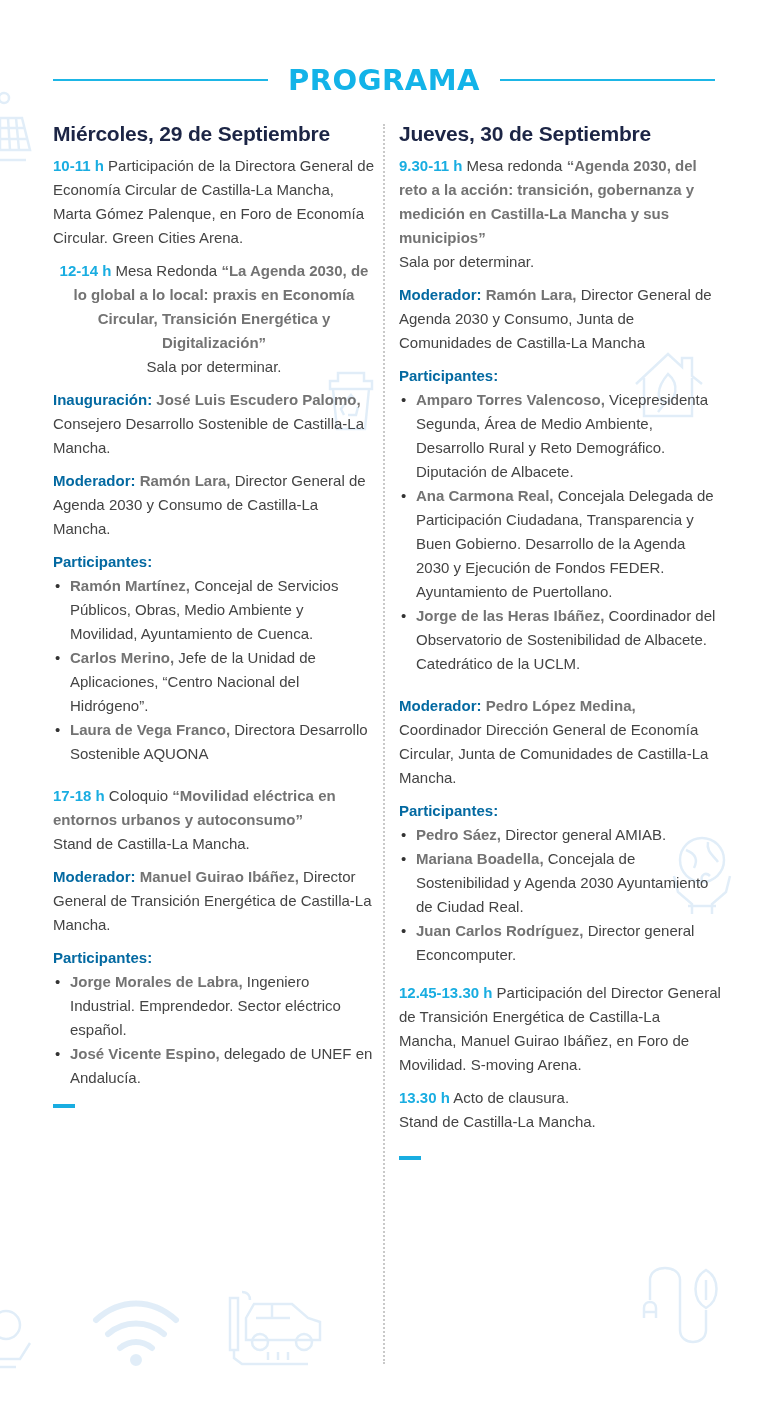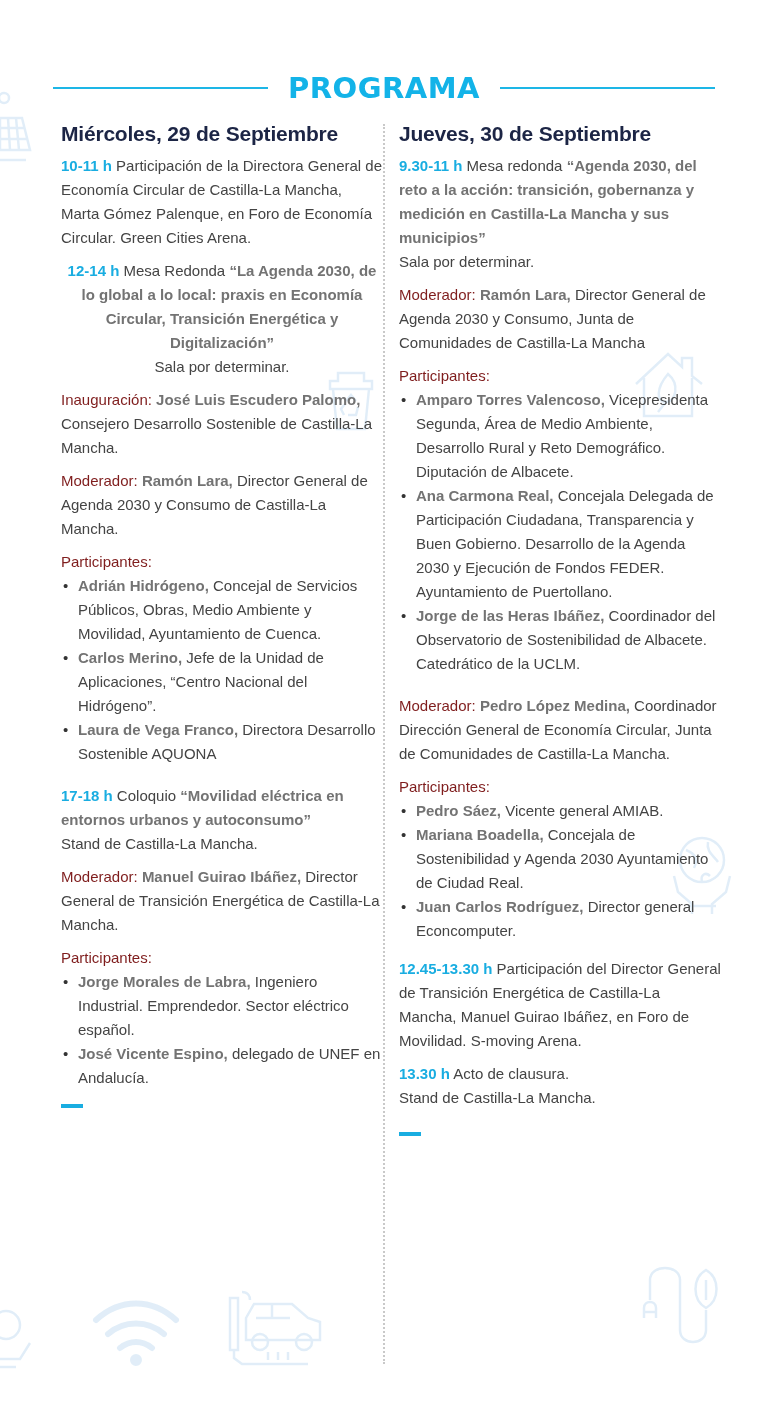--- a/index.html
+++ b/index.html
@@ -18,21 +18,21 @@
     .bg-icon {
       position: absolute;
       color: #dcebf7;
       opacity: 0.85;
       pointer-events: none;
     }
     .bg-icon svg { width: 100%; height: 100%; display: block; }
 
     .title-row {
       position: absolute;
-      top: 66px;
+      top: 58px;
       left: 53px;
       width: 662px;
       height: 44px;
       display: flex;
       align-items: center;
     }
     .title-line {
       height: 2px;
       background: #1db6e6;
       flex: 1;
@@ -43,21 +43,21 @@
       font-weight: bold;
       font-size: 29px;
       letter-spacing: 0.5px;
       color: #13b3e8;
     }
 
     .col {
       position: absolute;
       top: 120px;
     }
-    .col-left { left: 61px; width: 322px; }
+    .col-left { left: 53px; width: 322px; }
     .col-right { left: 399px; width: 322px; }
 
     .divider {
       position: absolute;
       left: 383px;
       top: 124px;
       height: 1240px;
       border-left: 2px dotted #c9c9c9;
     }
 
@@ -77,21 +77,21 @@
       margin-bottom: 9px;
     }
     .time {
       color: #19ade1;
       font-weight: bold;
     }
     .b {
       font-weight: bold;
       color: #737373;
     }
-    .label { color: #7f1d1d; }
+    .label { color: #0369a1; font-weight: bold; }
 
     ul.participants {
       list-style: none;
       margin: 0;
       padding: 0;
     }
     ul.participants li {
       position: relative;
       padding-left: 17px;
     }
@@ -191,21 +191,21 @@
   </div>
   <div class="block">
     <span class="label">Inauguración: </span><span class="b">José Luis Escudero Palomo,</span><span> Consejero Desarrollo Sostenible de Castilla-La Mancha.</span>
   </div>
   <div class="block">
     <span class="label">Moderador: </span><span class="b">Ramón Lara,</span><span> Director General de Agenda 2030 y Consumo de Castilla-La Mancha.</span>
   </div>
   <div class="block" style="margin-bottom:18px;">
     <div class="label">Participantes:</div>
     <ul class="participants">
-      <li><span class="b">Adrián Hidrógeno,</span><span> Concejal de Servicios Públicos, Obras, Medio Ambiente y Movilidad, Ayuntamiento de Cuenca.</span></li>
+      <li><span class="b">Ramón Martínez,</span><span> Concejal de Servicios Públicos, Obras, Medio Ambiente y Movilidad, Ayuntamiento de Cuenca.</span></li>
       <li><span class="b">Carlos Merino,</span><span> Jefe de la Unidad de Aplicaciones, “Centro Nacional del Hidrógeno”.</span></li>
       <li><span class="b">Laura de Vega Franco,</span><span> Directora Desarrollo Sostenible AQUONA</span></li>
     </ul>
   </div>
 
   <div class="block">
     <span class="time">17-18 h</span><span> Coloquio </span><span class="b">“Movilidad eléctrica en entornos urbanos y autoconsumo”</span><br>
     <span>Stand de Castilla-La Mancha.</span>
   </div>
   <div class="block">
@@ -239,21 +239,21 @@
       <li><span class="b">Jorge de las Heras Ibáñez,</span><span> Coordinador del Observatorio de Sostenibilidad de Albacete. Catedrático de la UCLM.</span></li>
     </ul>
   </div>
 
   <div class="block">
     <span class="label">Moderador: </span><span class="b">Pedro López Medina,</span><span> Coordinador Dirección General de Economía Circular, Junta de Comunidades de Castilla-La Mancha.</span>
   </div>
   <div class="block" style="margin-bottom:14px;">
     <div class="label">Participantes:</div>
     <ul class="participants">
-      <li><span class="b">Pedro Sáez,</span><span> Vicente general AMIAB.</span></li>
+      <li><span class="b">Pedro Sáez,</span><span> Director general AMIAB.</span></li>
       <li><span class="b">Mariana Boadella,</span><span> Concejala de Sostenibilidad y Agenda 2030 Ayuntamiento de Ciudad Real.</span></li>
       <li><span class="b">Juan Carlos Rodríguez,</span><span> Director general Econcomputer.</span></li>
     </ul>
   </div>
 
   <div class="block">
     <span class="time">12.45-13.30 h</span><span> Participación del Director General de Transición Energética de Castilla-La Mancha, Manuel Guirao Ibáñez, en Foro de Movilidad. S-moving Arena.</span>
   </div>
 
   <div class="block">

